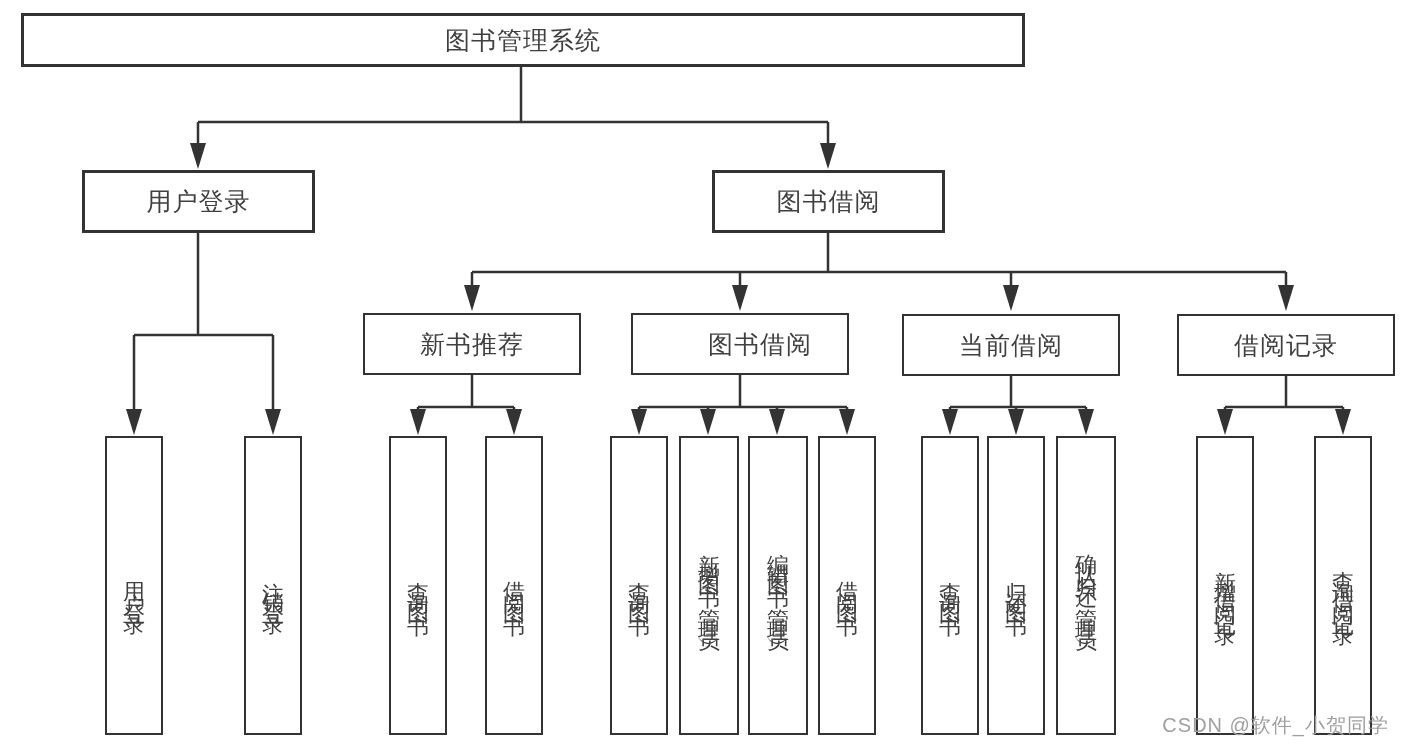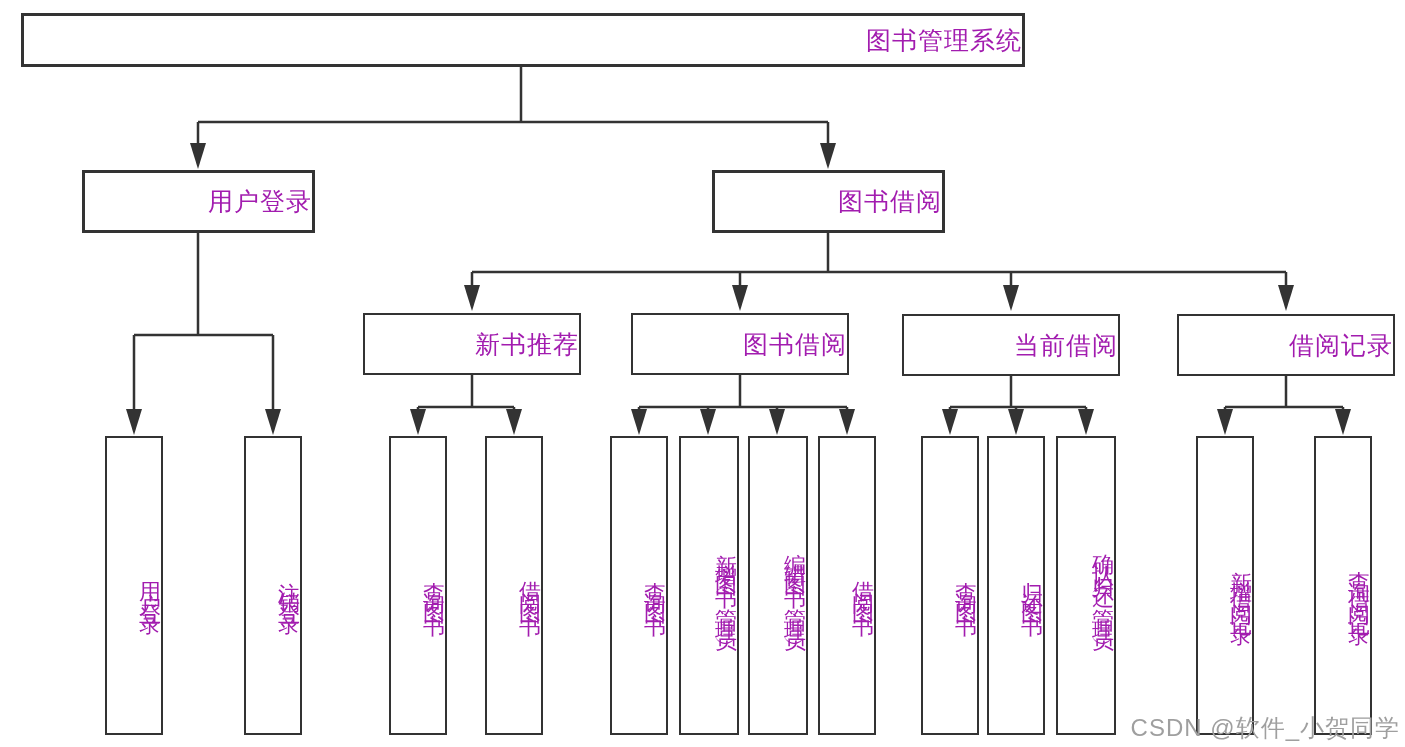--- a/index.html
+++ b/index.html
@@ -21,22 +21,22 @@
     top: 0;
     pointer-events: none;
   }
   .node {
     position: absolute;
     box-sizing: border-box;
     background: #ffffff;
     border: 3px solid #333333;
     display: flex;
     align-items: center;
-    justify-content: flex-end;
-    color: #a21caf;
+    justify-content: center;
+    color: #404040;
   }
   .node .label {
     font-size: 25px;
     letter-spacing: 1px;
     white-space: nowrap;
   }
   .node.lvl3 {
     border-width: 2.5px;
   }
   .node.leaf {
@@ -45,23 +45,23 @@
   .node.leaf .label {
     writing-mode: vertical-rl;
     text-orientation: mixed;
     font-size: 22px;
     letter-spacing: 11px;
     line-height: 1;
     white-space: nowrap;
   }
   .watermark {
     position: absolute;
-    right: 5px;
+    right: 16px;
     top: 712px;
-    font-size: 24px;
+    font-size: 20px;
     letter-spacing: 1px;
     color: #9f9f9f;
     z-index: 10;
     white-space: nowrap;
   }
 </style>
 </head>
 <body>
 
 <div class="stage">

